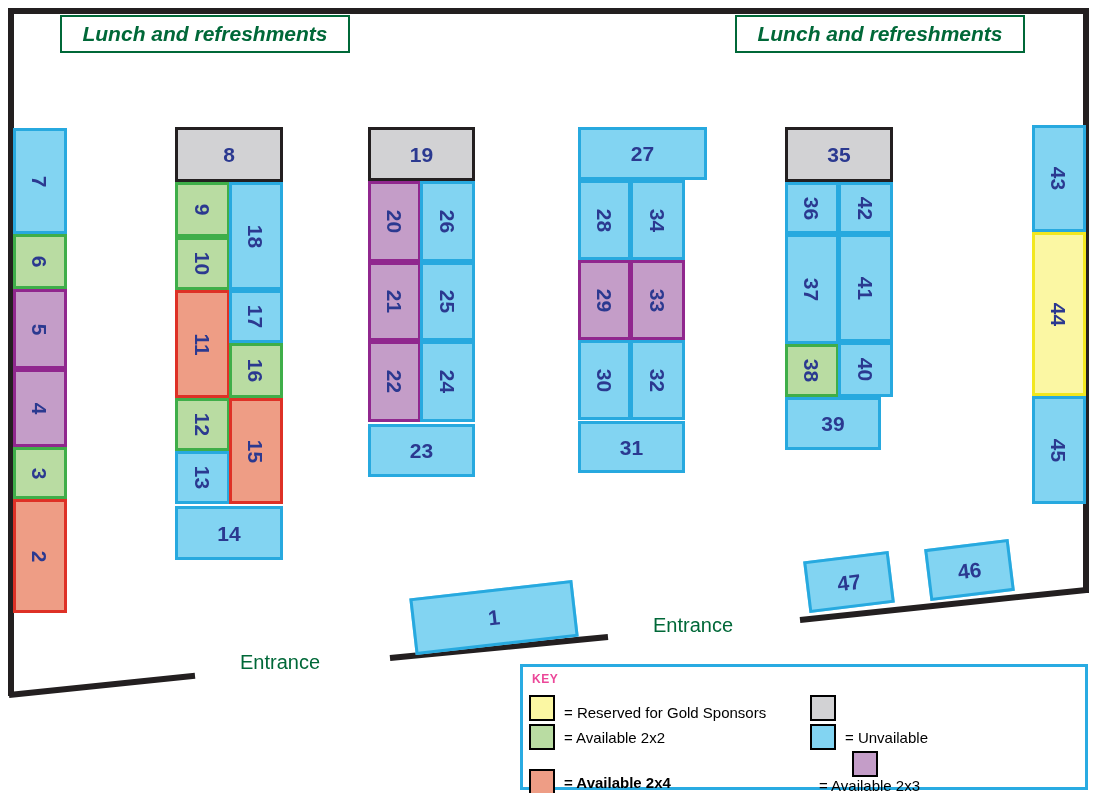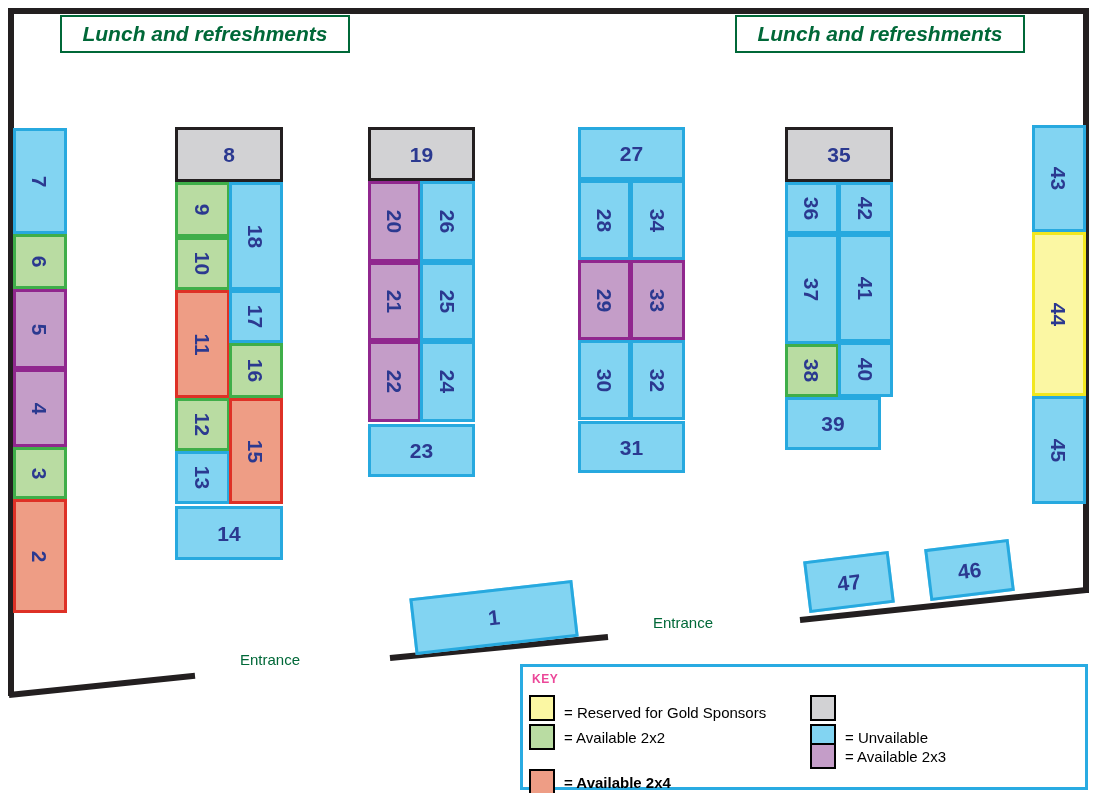--- a/index.html
+++ b/index.html
@@ -12,21 +12,21 @@
   .diag { transform-origin:left center; }
   
   .banner {
     position:absolute; width:290px; height:38px; box-sizing:border-box;
     border:2px solid var(--green-text); background:#ffffff;
     display:flex; align-items:center; justify-content:center;
     color:var(--green-text); font-size:21px; font-weight:bold; font-style:italic;
   }
   
   .entrance {
-    position:absolute; color:var(--green-text); font-size:15px; white-space:nowrap;
+    position:absolute; color:var(--green-text); font-size:20px; white-space:nowrap;
   }
   
   .booth {
     position:absolute; box-sizing:border-box; border:3px solid;
     display:flex; align-items:center; justify-content:center;
   }
   .booth .num {
     font-weight:bold; font-size:21px; color:var(--number-text); line-height:1;
     white-space:nowrap;
   }
@@ -146,21 +146,21 @@
       </div>
       <div class="booth t-unavailable v" style="left: 420px; top: 341px; width: 55px; height: 81px;">
         <span class="num">24</span>
       </div>
       <div class="booth t-unavailable v" style="left: 420px; top: 262px; width: 55px; height: 79px;">
         <span class="num">25</span>
       </div>
       <div class="booth t-unavailable v" style="left: 420px; top: 181px; width: 55px; height: 81px;">
         <span class="num">26</span>
       </div>
-      <div class="booth t-unavailable" style="left: 578px; top: 127px; width: 107px; height: 53px;">
+      <div class="booth t-unavailable" style="left: 578px; top: 127px; width: 129px; height: 53px;">
         <span class="num">27</span>
       </div>
       <div class="booth t-unavailable v" style="left: 578px; top: 180px; width: 53px; height: 80px;">
         <span class="num">28</span>
       </div>
       <div class="booth t-a2x3 v" style="left: 578px; top: 260px; width: 53px; height: 80px;">
         <span class="num">29</span>
       </div>
       <div class="booth t-unavailable v" style="left: 578px; top: 340px; width: 53px; height: 80px;">
         <span class="num">30</span>
@@ -233,20 +233,20 @@
           <span class="key-swatch t-a2x4"></span>
           <span class="key-label">= Available 2x4</span>
         </div>
         <div class="key-entry" style="left: 287px; top: 28px;">
           <span class="key-swatch t-silver"></span>
         </div>
         <div class="key-entry" style="left: 287px; top: 57px;">
           <span class="key-swatch t-unavailable"></span>
           <span class="key-label">= Unvailable</span>
         </div>
-        <div class="key-entry" style="left: 287px; top: 76px;">
+        <div class="key-entry" style="left: 287px; top: 84px; flex-direction: column;">
           <span class="key-swatch t-a2x3"></span>
           <span class="key-label">= Available 2x3</span>
         </div>
       </div>
   </div>
 
 </div>
 
 </body></html>

